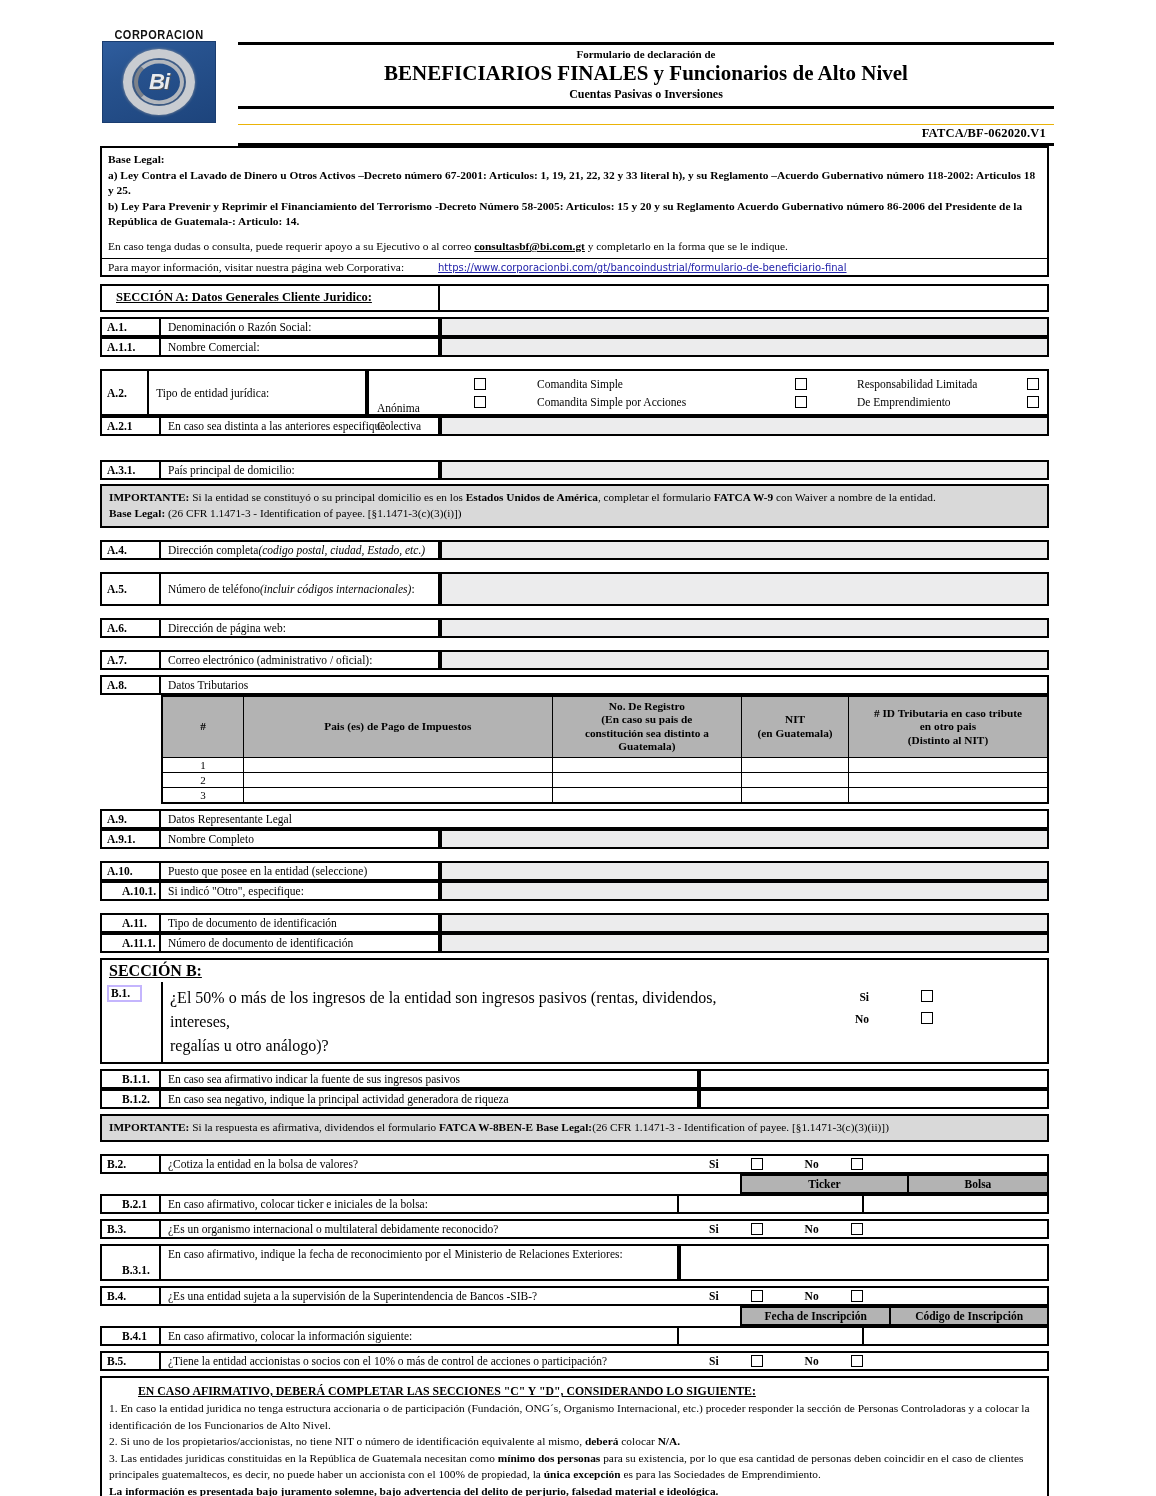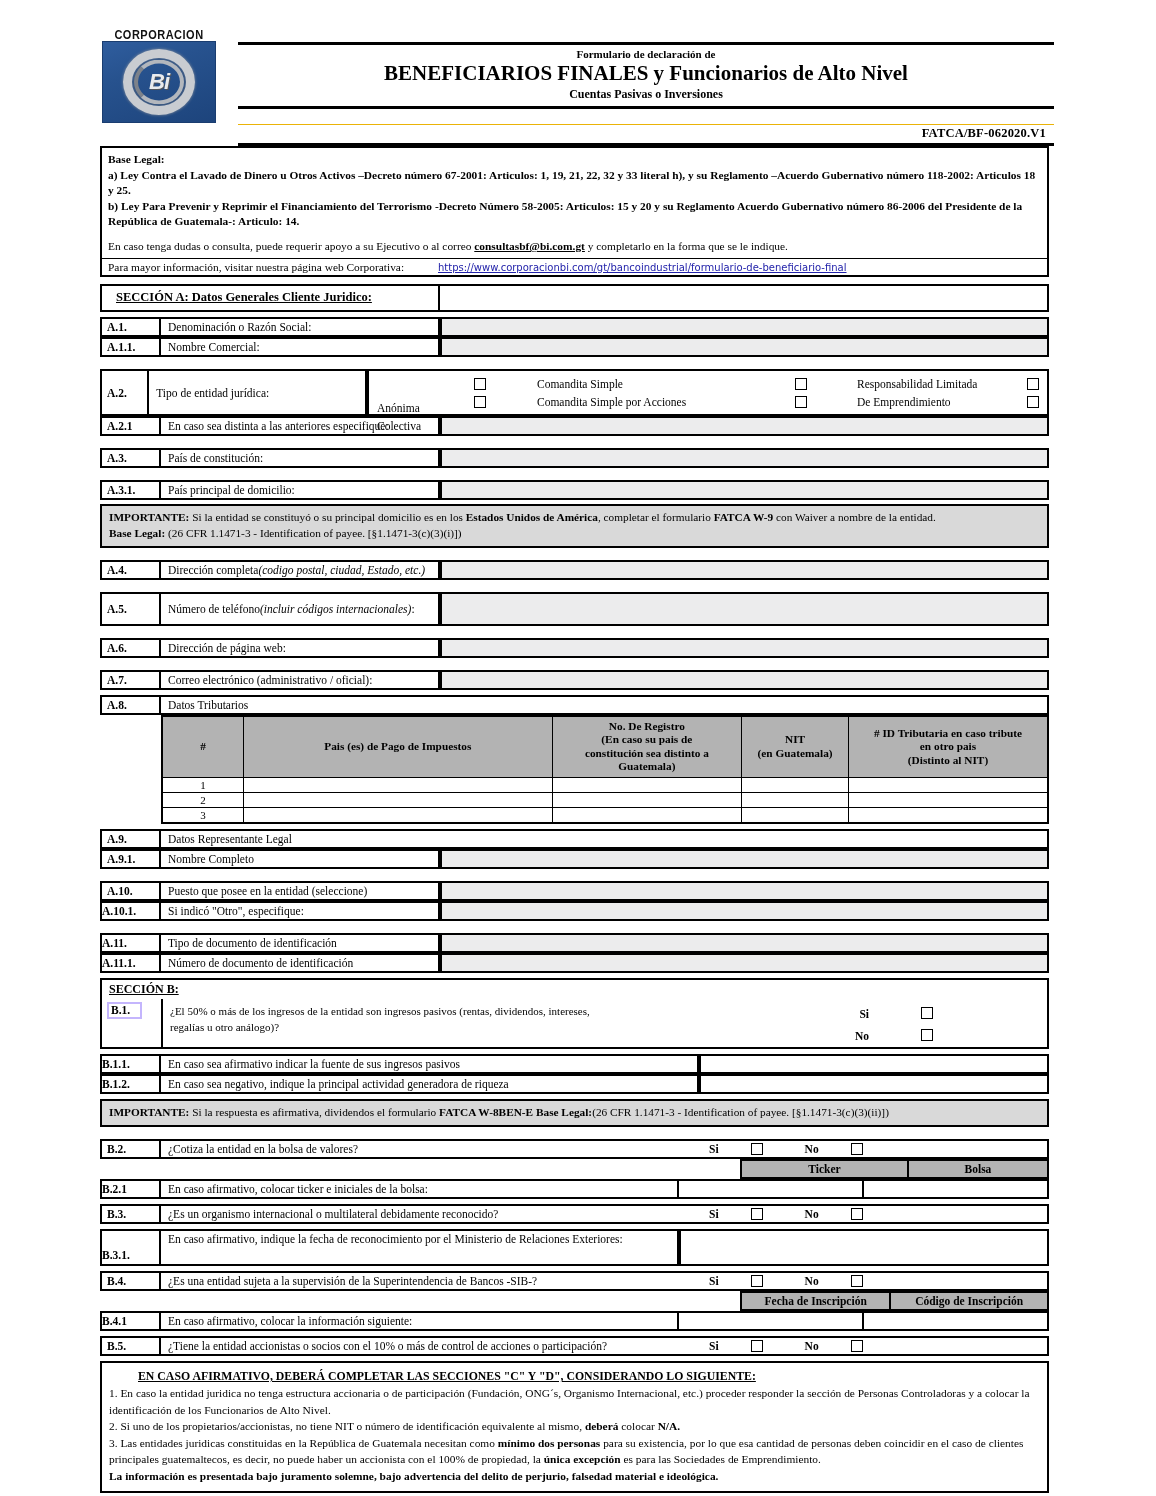--- a/index.html
+++ b/index.html
@@ -88,21 +88,21 @@
   .sec-rest { border:2.5px solid #000; border-left:none; flex:1; }
 
   
   .row { display:flex; align-items:stretch; }
   .gap { height:12px; }
   .gap-sm { height:5px; }
   .c-code {
     width:61px; border:2px solid #000; font-weight:bold; font-size:11.5px;
     padding:2px 0 2px 5px; display:flex; align-items:center;
   }
-  .c-code.indent { padding-left:0; }
+  .c-code.indent { padding-left:20px; }
   .c-label {
     width:279px; border:2px solid #000; border-left:none;
     padding:2px 0 2px 7px; font-size:11.5px; display:flex; align-items:center;
   }
   .c-label i { font-style:italic; }
   .c-field {
     flex:1; border:2px solid #000; background:#ececed;
     min-height:20px;
   }
   .c-plain { flex:1; border:2px solid #000; background:#fff; min-height:20px; }
@@ -141,21 +141,21 @@
   }
   .tax-table td {
     border:1.5px solid #000; height:15px; font-size:11px; background:#fff;
   }
   .tax-table td.num { text-align:center; font-weight:normal; }
   .th-num { width:74px; }
   .th-pais { width:280px; }
   .th-reg { width:172px; }
   .th-nit { width:97px; }
   .th-id { width:181px; }
-  .bq-text { flex:1; padding:4px 0 4px 7px; font-size:11px; line-height:1.5; }
+  .bq-text { flex:1; padding:4px 0 4px 7px; font-size:16px; line-height:1.5; }
   .sn-vert { width:290px; padding-top:4px; }
   .sn-line { display:flex; align-items:center; height:22px; }
   .sn-line .sn-lbl { width:112px; text-align:right; font-weight:bold; font-size:11.5px; padding-right:0; }
   .sn-line .sn-box { padding-left:52px; }
 
   
   .mini { border-collapse:collapse; width:100%; }
   .mini th {
     background:#b3b3b3; border:2px solid #000; font-weight:bold;
     font-size:11.5px; padding:2px 0; text-align:center;
@@ -276,25 +276,20 @@
       </div>
     </div>
 
     <div class="row">
       <div class="c-code">A.2.1</div>
       <div class="c-label">En caso sea distinta a las anteriores especifique:</div>
       <div class="c-field"></div>
     </div>
     <div class="gap"></div>
 
-    <div class="row">
-      <div class="c-code">A.3.</div>
-      <div class="c-label">País de constitución:</div>
-      <div class="c-field"></div>
-    </div>
     <div class="gap"></div>
 
     <div class="row">
       <div class="c-code">A.3.1.</div>
       <div class="c-label">País principal de domicilio:</div>
       <div class="c-field"></div>
     </div>
 
     <div class="important" style="margin-top:4px">
       <div><b>IMPORTANTE:</b><span> Si la entidad se constituyó o su principal domicilio es en los </span><b>Estados Unidos de América</b><span>, completar el formulario </span><b>FATCA W-9</b><span> con Waiver a nombre de la entidad.</span></div>
@@ -421,21 +416,21 @@
       <div class="c-field"></div>
     </div>
     <div class="row">
       <div class="c-code indent">A.11.1.</div>
       <div class="c-label">Número de documento de identificación</div>
       <div class="c-field"></div>
     </div>
     <div class="gap-sm"></div>
 
     <div class="blk" style="border-bottom:none">
-      <div style="padding:2px 6px 2px 7px;font-weight:bold;font-size:12px;">
+      <div style="padding:2px 6px 2px 7px;font-weight:bold;font-size:16px;">
         <span style="text-decoration:underline">SECCIÓN B:</span>
       </div>
     </div>
 
     <div class="row" style="border:2.5px solid #000;border-top:none">
       <div class="c-code" style="border:none;border-right:2px solid #000;align-items:flex-start;padding-top:3px;">
         <span style="border:2px solid #c4b5fd;padding:0 10px 1px 2px;">B.1.</span>
       </div>
       <div class="bq-text">
         <div>¿El 50% o más de los ingresos de la entidad son ingresos pasivos (rentas, dividendos, intereses,</div>

